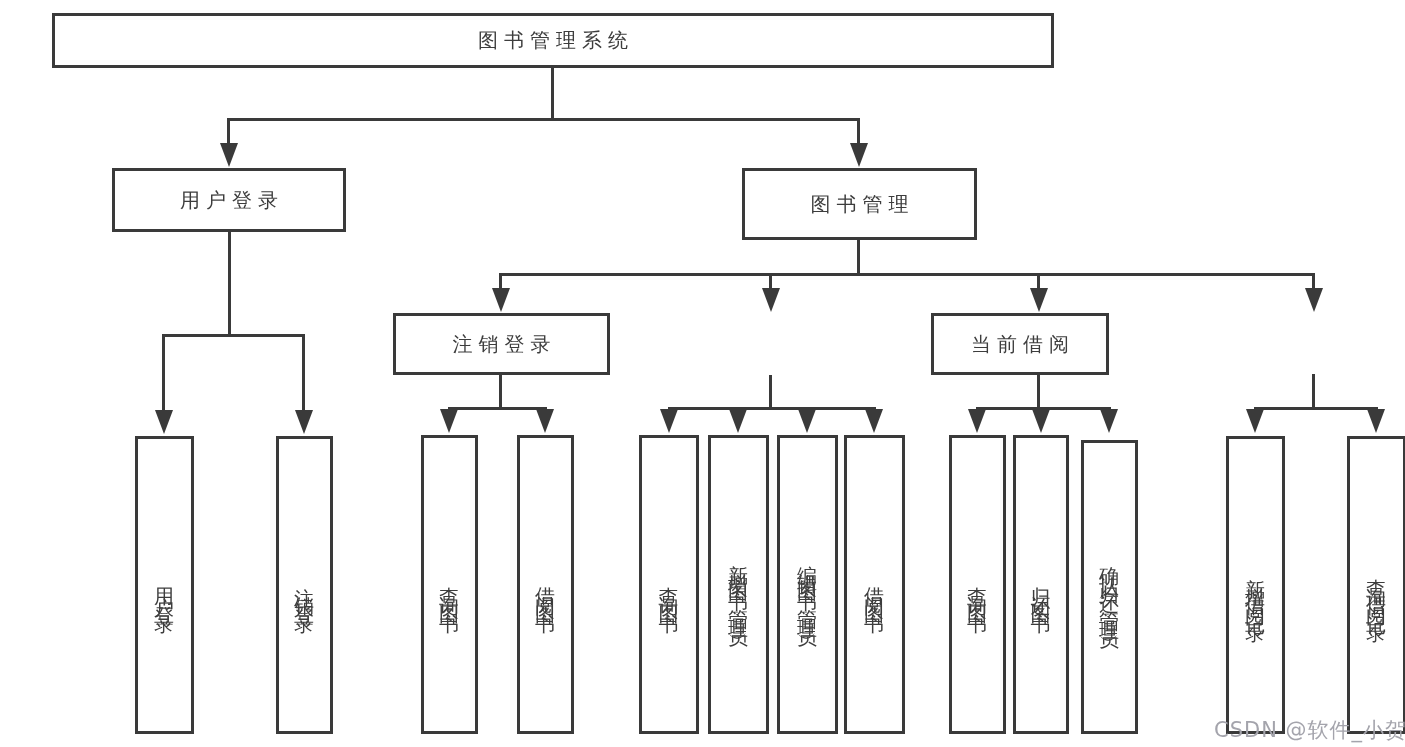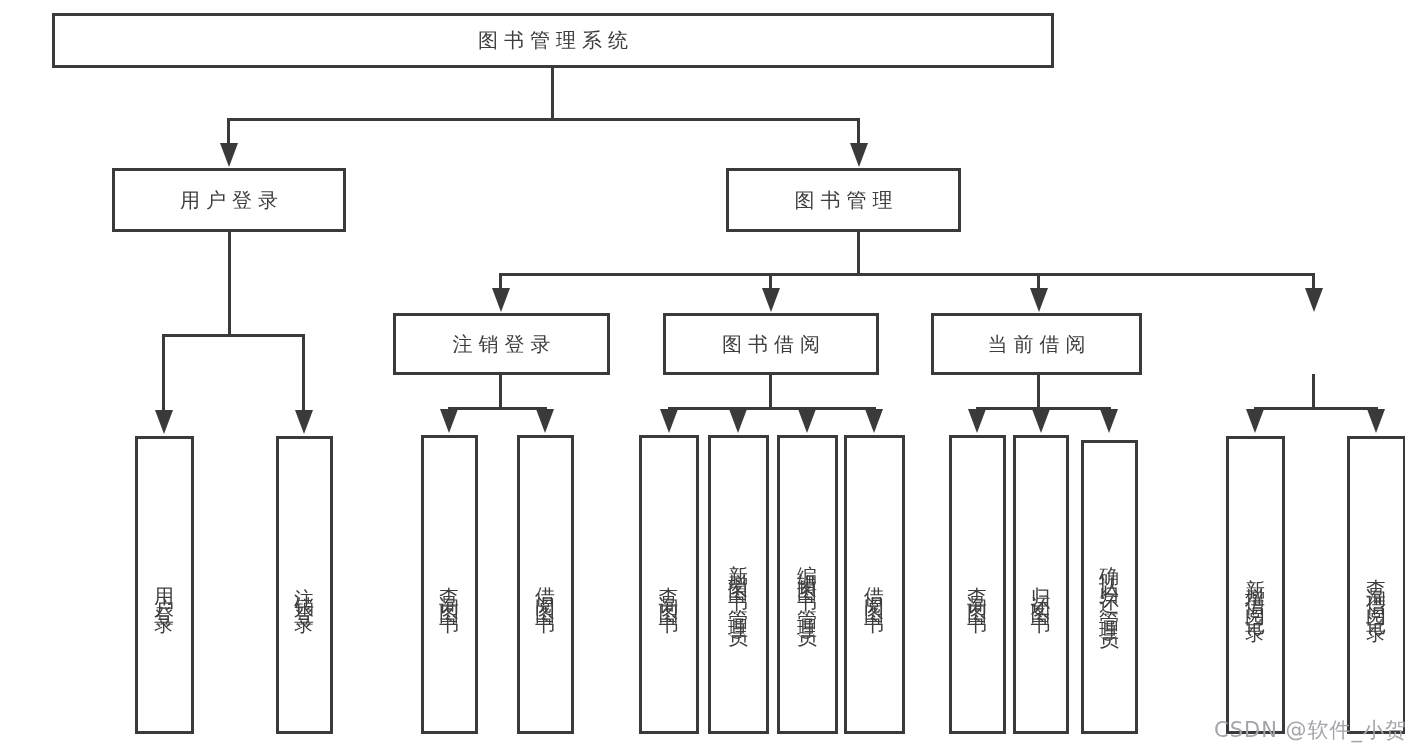--- a/index.html
+++ b/index.html
@@ -87,31 +87,28 @@
   <div class="arrow" style="left:1215px;top:409px"></div>
   <div class="arrow" style="left:1336px;top:409px"></div>
 
   <div class="box" style="left:21px;top:13px;width:1002px;height:55px">
     <span>图书管理系统</span>
   </div>
 
   <div class="box" style="left:81px;top:168px;width:234px;height:64px">
     <span>用户登录</span>
   </div>
-  <div class="box" style="left:695px;top:168px;width:235px;height:64px">
+  <div class="box" style="left:711px;top:168px;width:235px;height:72px">
     <span>图书管理</span>
   </div>
 
   <div class="box" style="left:362px;top:313px;width:217px;height:62px">
     <span>注销登录</span>
   </div>
-  <div class="box" style="left:632px;top:313px;width:216px;height:62px">
-    <span>图书借阅</span>
-  </div>
-  <div class="box" style="left:900px;top:313px;width:211px;height:62px">
+  <div class="box" style="left:900px;top:313px;width:178px;height:62px">
     <span>当前借阅</span>
   </div>
 
   <div class="vbox" style="left:104px;top:436px;width:59px;height:298px">
     <span>用户登录</span>
   </div>
   <div class="vbox" style="left:245px;top:436px;width:57px;height:298px">
     <span>注销登录</span>
   </div>
 

